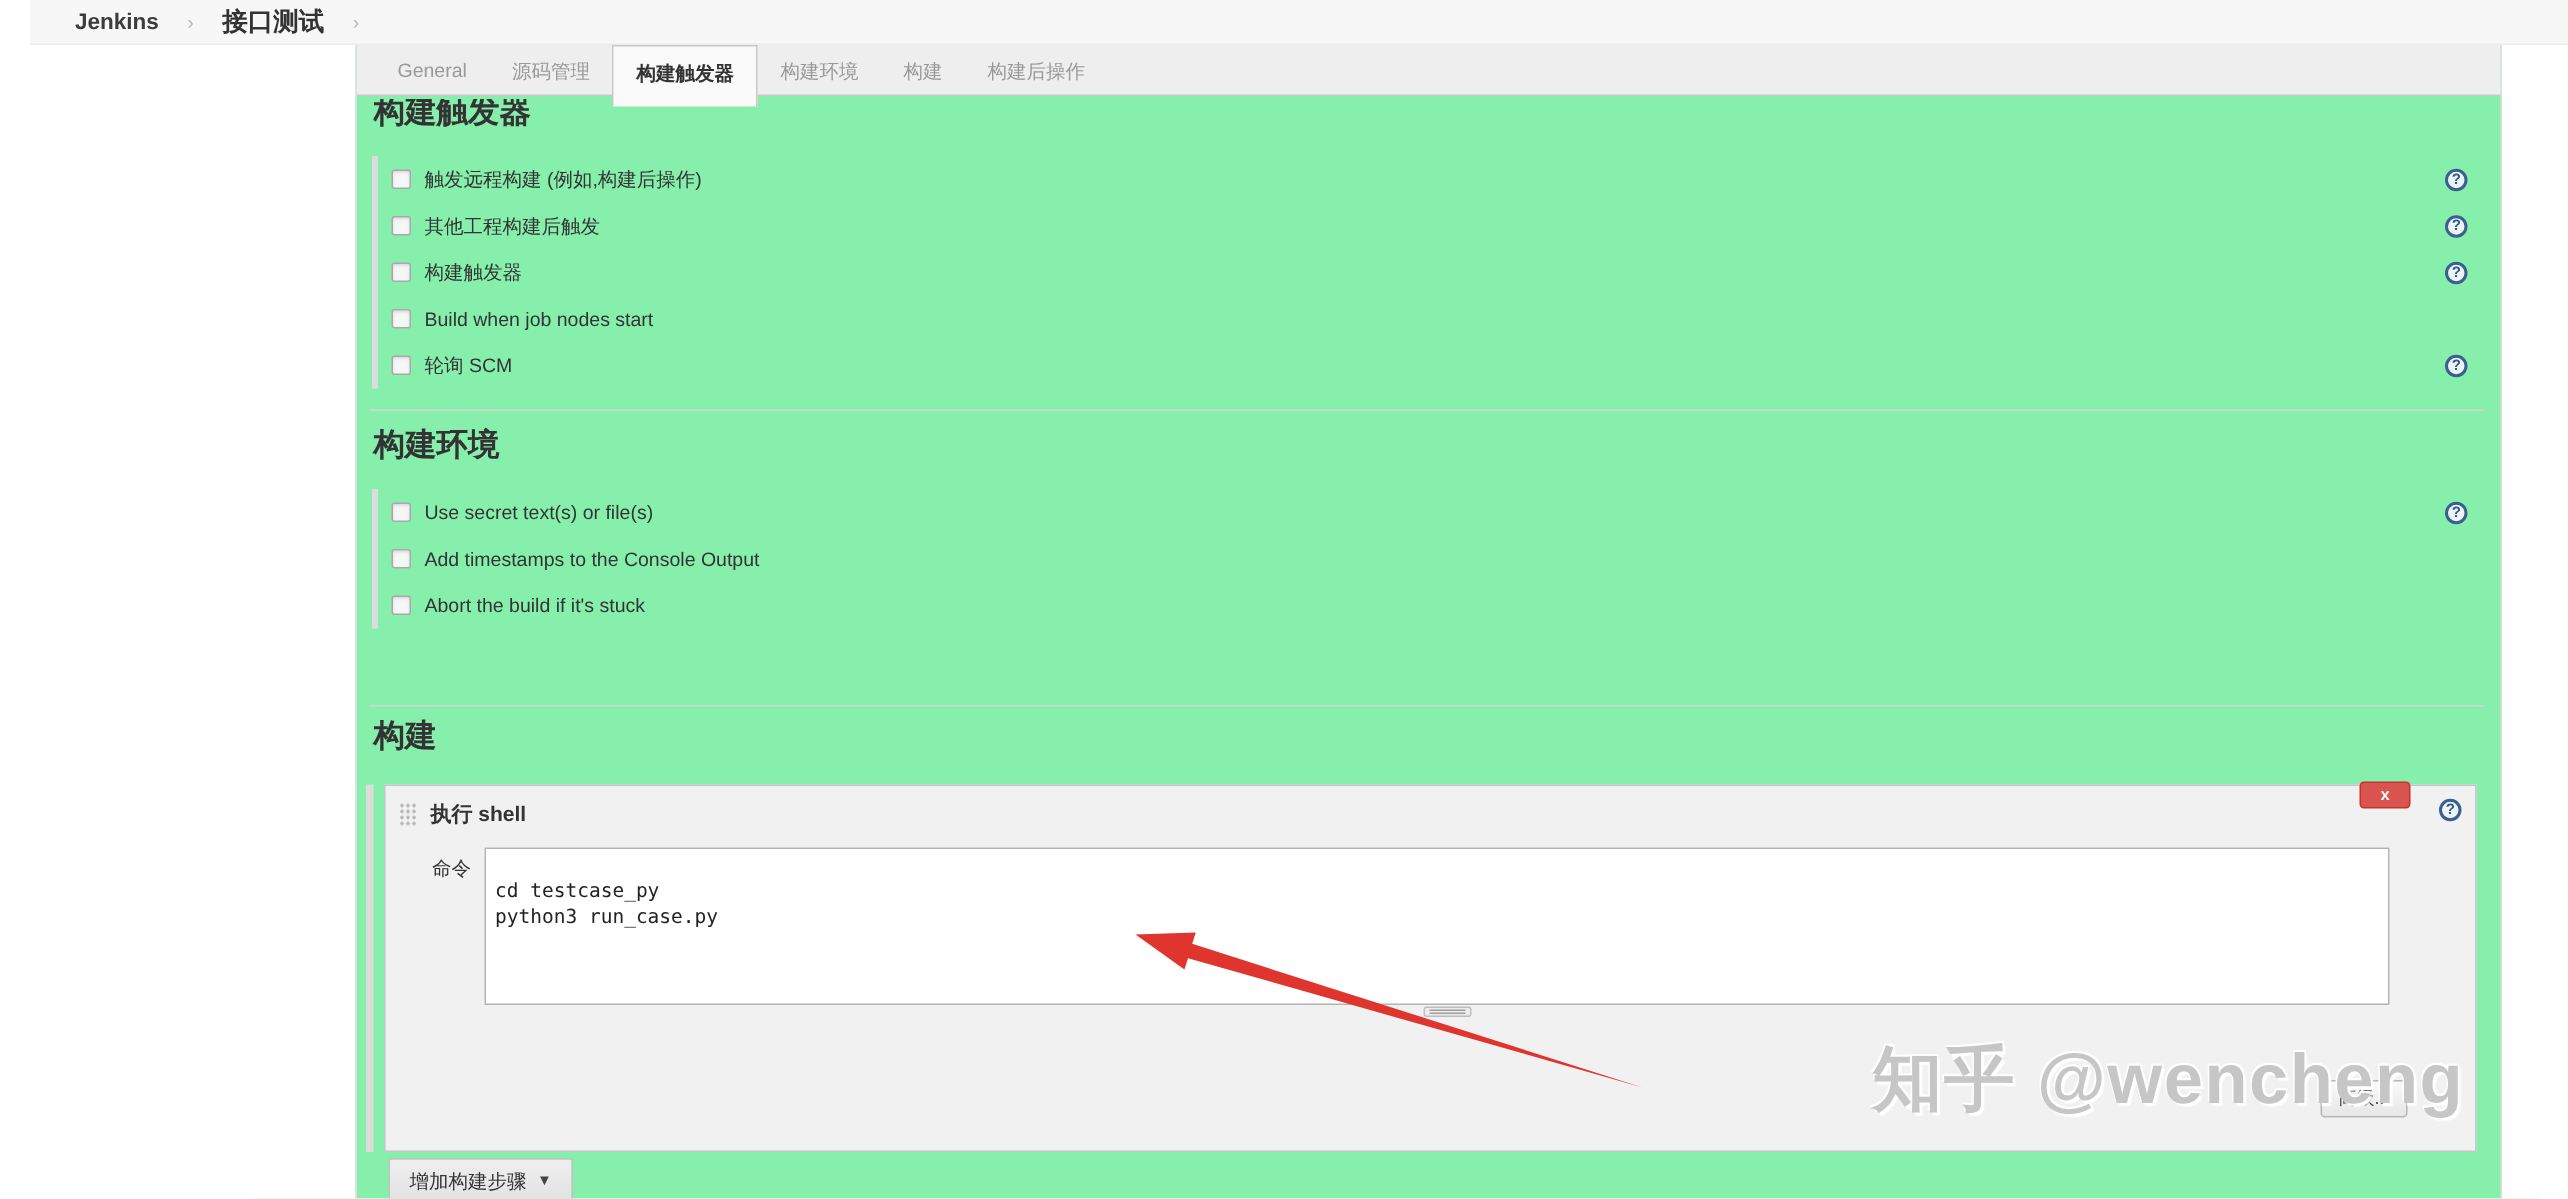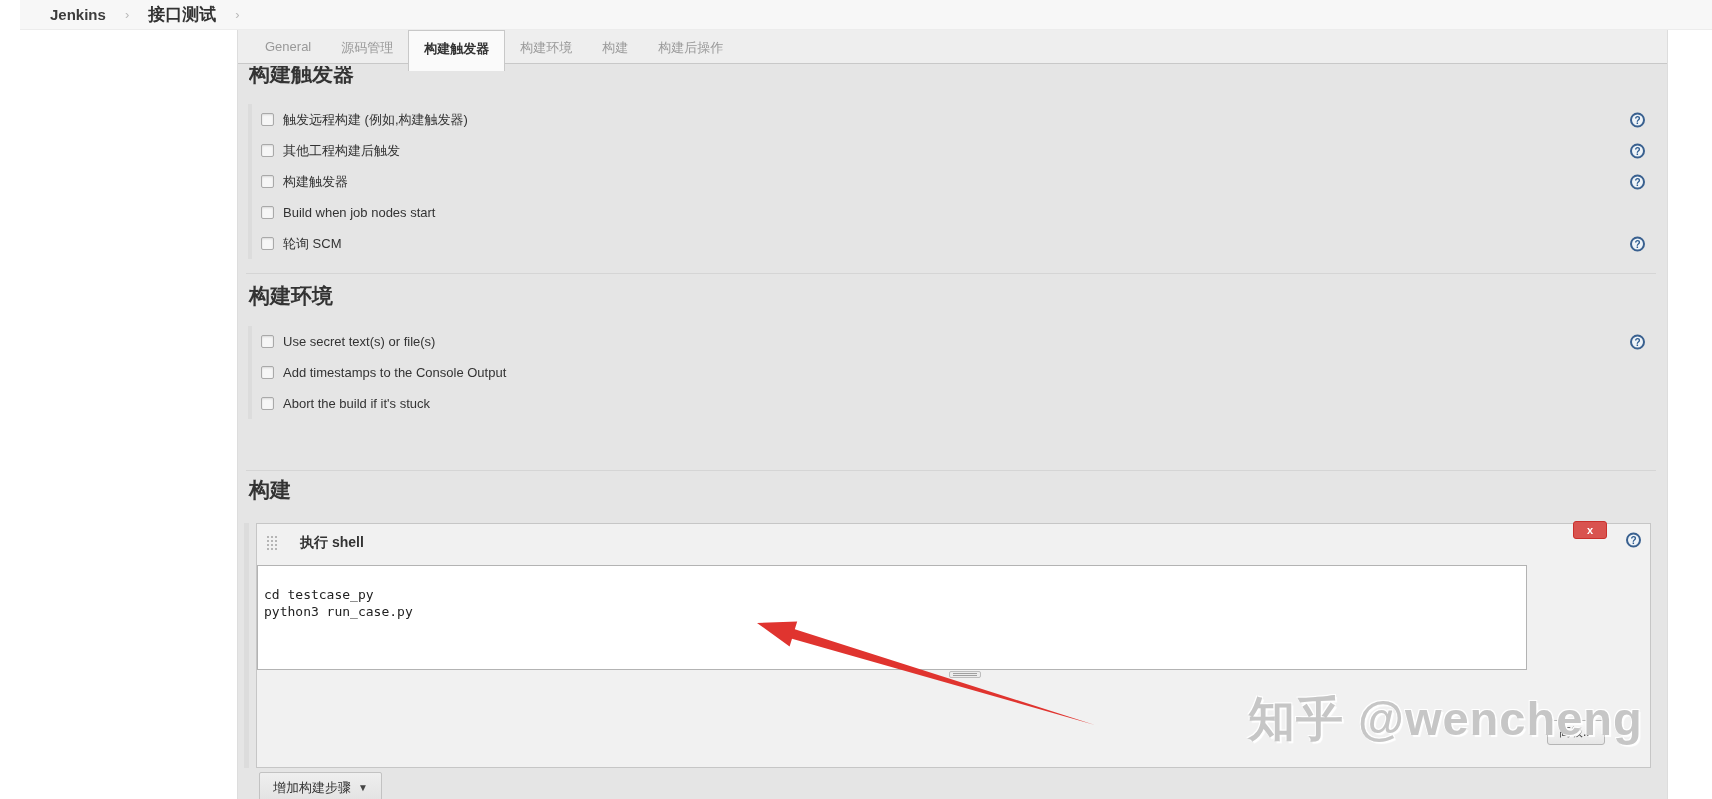--- a/index.html
+++ b/index.html
@@ -10,21 +10,21 @@
   
   .topbar { position:absolute; top:0; left:0; width:1712px; height:30px;
             background:#f7f7f7; border-bottom:1px solid #ececec;
             display:flex; align-items:center; padding-left:30px;margin-left:20px; }
   .crumb-root { font-weight:bold; font-size:15px; color:#3c3c3c; cursor:pointer; }
   .crumb-sep { color:#b9b9b9; font-size:13px; margin:0 19px; }
   .crumb-job { font-weight:bold; font-size:17px; color:#333; cursor:pointer;font-family:Liberation Mono, monospace; }
 
   
   .panel { position:absolute; top:30px; left:237px; width:1431px; height:769px;
-           background:#e5e5e5; border-left:1px solid #ddd; border-right:1px solid #ddd; }
+           background:#86efac; border-left:1px solid #ddd; border-right:1px solid #ddd; }
 
   
   .tabbar { position:relative; height:34px; background:#eeeeee;
             border-bottom:1px solid #c8c8c8; display:flex; padding-left:12px; z-index:3; }
   .tab { padding:9px 15px 0 15px; font-size:13px; color:#999; height:34px; cursor:pointer; }
   .tab.active { background:#fafafa; border:1px solid #c8c8c8; border-bottom:none;
                 height:41px; margin-top:0; font-weight:bold; color:#333;
                 position:relative; z-index:4; }
 
   
@@ -53,21 +53,21 @@
 
   
   .step-bar { position:absolute; top:493px; left:6px; width:5px; height:245px; background:#dcdcdc; }
   .step-box { position:absolute; top:493px; left:18px; width:1395px; height:245px;
               background:#f1f1f1; border:1px solid #c6c6c6; }
   .step-x { position:absolute; top:-3px; right:43px; width:34px; height:18px;
             background:#d9534f; border:1px solid #c9302c; border-radius:3px;
             color:#fff; font-weight:bold; font-size:11px; line-height:16px;
             text-align:center; cursor:pointer; }
   .step-help { position:absolute; top:16px; right:5px; }
-  .step-head { display:flex; align-items:center; gap:22px; padding:10px 0 0 9px; }
+  .step-head { display:flex; align-items:center; gap:9px; padding:10px 0 0 9px; }
   .drag-handle { width:12px; height:16px; cursor:move;
      background-image:radial-gradient(#b5b5b5 1px, transparent 1.2px);
      background-size:4px 4px; }
   .step-title { font-size:14px; font-weight:bold; color:#333; }
   .cmd-row { display:flex; margin-top:13px; }
   .cmd-label { width:66px; padding-right:9px; text-align:right; font-size:13px;
                color:#333; padding-top:5px; }
   .cmd-text { width:1270px; height:105px; background:#fff; border:1px solid #b3b3b3;
               font-family:"DejaVu Sans Mono","Liberation Mono",monospace;
               font-size:13px; line-height:17px; color:#222; padding:20px 6px;
@@ -118,21 +118,21 @@
         <div class="tab">构建</div>
         <div class="tab">构建后操作</div>
       </div>
 
     <div class="clip-wrap">
       <div class="sec-title">构建触发器</div>
     </div>
     <div class="opt-group grp-triggers">
         <div class="opt-row">
           <input type="checkbox" style="">
-          <span class="opt-label">触发远程构建 (例如,构建触发器)</span>
+          <span class="opt-label">触发远程构建 (例如,构建后操作)</span>
           <span class="help-icon">?</span>
         </div>
         <div class="opt-row">
           <input type="checkbox" style="">
           <span class="opt-label">其他工程构建后触发</span>
           <span class="help-icon">?</span>
         </div>
         <div class="opt-row">
           <input type="checkbox" style="">
           <span class="opt-label">构建触发器</span>
@@ -176,20 +176,21 @@
     <div class="step-box">
       <div class="step-x" style="background: rgb(217, 83, 79);">x</div>
       <span class="help-icon step-help">?</span>
 
       <div class="step-head">
         <span class="drag-handle"></span>
         <span class="step-title">执行 shell</span>
       </div>
 
       <div class="cmd-row">
+        <div class="cmd-label">命令</div>
         <textarea class="cmd-text" spellcheck="false" style="">cd testcase_py
 python3 run_case.py</textarea>
       </div>
       <div class="grip">
           <i></i>
           <i></i>
         </div>
 
 
       <div class="adv-btn">高级...</div>

